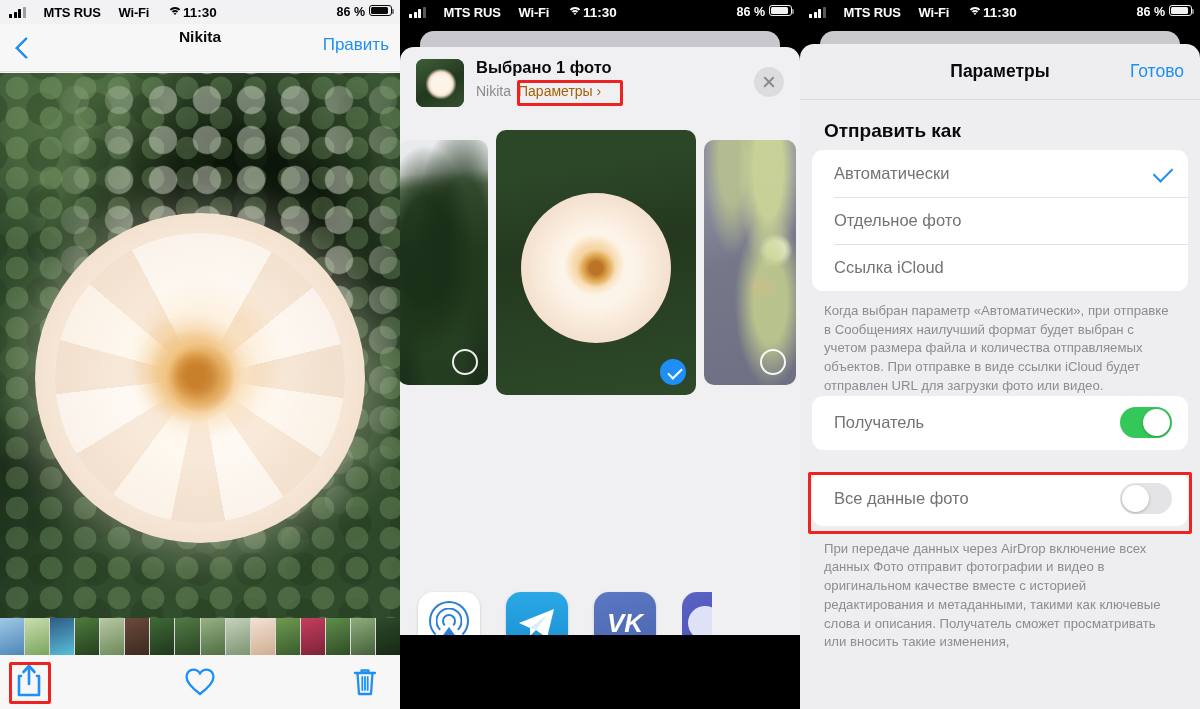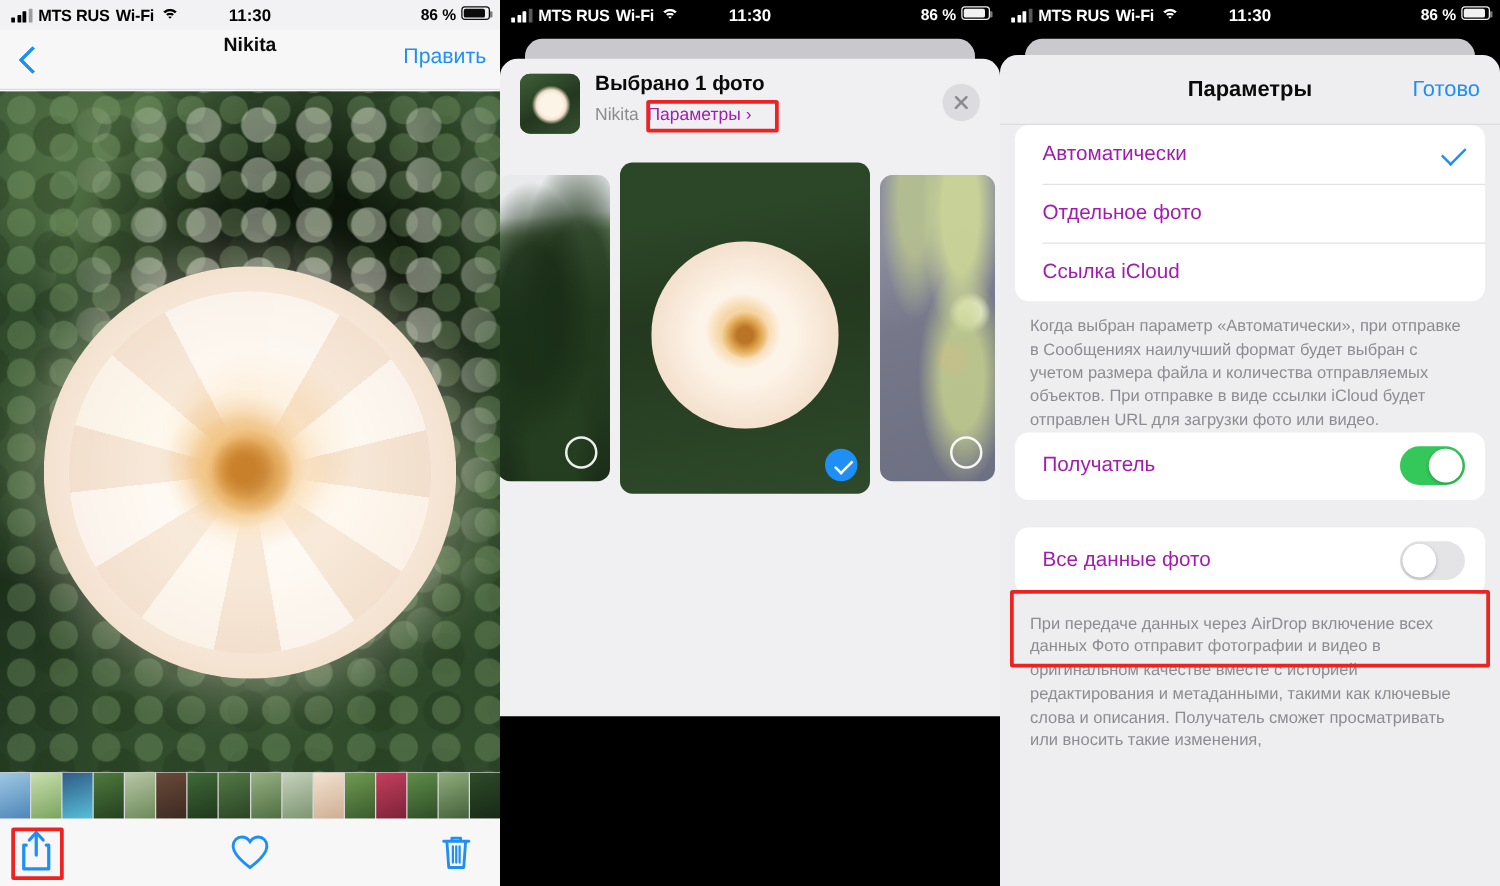--- a/index.html
+++ b/index.html
@@ -12,21 +12,21 @@
   .stage { position: relative; width: 1200px; height: 709px; display: flex; }
   .panel { position: relative; width: 400px; height: 709px; overflow: hidden; background: #000; }
 
   
   .statusbar {
     position: absolute; top: 0; left: 0; width: 400px; height: 24px;
     display: flex; align-items: center; z-index: 40;
   }
   .sb-dark { background: #000; color: #fff; }
   .sb-light { background: #f2f2f4; color: #000; }
-  .sb-left { display: flex; align-items: center; gap: 5px; padding-left: 9px; }
+  .sb-left { display: flex; align-items: center; gap: 18px; padding-left: 9px; }
   .sb-carrier { font-size: 13px; font-weight: bold; letter-spacing: -0.2px; }
   .sb-center { position: absolute; left: 0; right: 0; text-align: center; font-size: 13.5px; font-weight: bold; }
   .sb-right { position: absolute; right: 8px; display: flex; align-items: flex-start; gap: 4px; font-size: 12.5px; font-weight: bold; }
   .bars { display: flex; align-items: flex-end; gap: 1.5px; height: 11px; }
   .bars i { display: block; width: 3px; background: currentColor; border-radius: 0.5px; }
   .bars i:nth-child(1) { height: 4px; }
   .bars i:nth-child(2) { height: 6px; }
   .bars i:nth-child(3) { height: 8.5px; }
   .bars i:nth-child(4) { height: 11px; opacity: .35; }
   .wifi { position: relative; width: 15px; height: 11px; }
@@ -116,33 +116,33 @@
   .tb-share { position: absolute; left: 14px; top: 7px; width: 30px; height: 38px; cursor: pointer; }
   .tb-heart { position: absolute; left: 50%; transform: translateX(-50%); top: 12px; cursor: pointer; }
   .tb-trash { position: absolute; right: 22px; top: 12px; cursor: pointer; }
   .redbox { position: absolute; border: 3px solid #ef2222; border-radius: 2px; pointer-events: none; z-index: 30; }
 
   
   .p2 { background: #000; }
   .dimbg { position: absolute; top: 24px; left: 0; width: 400px; height: 685px; background: #000; }
   .card-back { position: absolute; left: 20px; top: 31px; width: 360px; height: 40px;
                background: #c9c9cd; border-radius: 14px 14px 0 0; }
-  .sheet2 { position: absolute; left: 0; top: 47px; width: 400px; height: 526px;
+  .sheet2 { position: absolute; left: 0; top: 47px; width: 400px; height: 588px;
             background: #f0f0f2; border-radius: 14px 14px 0 0; overflow: hidden; }
   .sheet-head { position: relative; height: 72px; }
   .sh-thumb { position: absolute; left: 16px; top: 12px; width: 48px; height: 48px; border-radius: 8px;
               overflow: hidden; background: #2b4428; }
   .sh-thumb .mini { position: absolute; inset: 0;
     background: radial-gradient(circle at 52% 52%, #fdf4e8 0 26%, #f3dfcb 34%, rgba(243,223,203,0) 44%),
                 radial-gradient(circle at 50% 50%, #d99a3c 0 7%, rgba(217,154,60,0) 12%),
                 linear-gradient(150deg,#3f5f38,#23381f 55%,#35512f); }
   .sh-title { position: absolute; left: 76px; top: 11px; font-size: 16.5px; font-weight: bold; color: #0a0a0b; }
   .sh-sub { position: absolute; left: 76px; top: 36px; display: flex; align-items: center; gap: 7px; }
   .sh-owner { font-size: 14px; color: #8b8b90; }
-  .sh-params { font-size: 14px; color: #a21caf; cursor: pointer; }
+  .sh-params { font-size: 14px; color: #a16207; cursor: pointer; }
   .sh-close { position: absolute; right: 16px; top: 20px; width: 30px; height: 30px; border-radius: 50%;
               background: #dcdce0; cursor: pointer; }
   .sh-close::before, .sh-close::after { content: ""; position: absolute; left: 8px; top: 14px;
               width: 14px; height: 2.2px; background: #8a8a8f; border-radius: 2px; }
   .sh-close::before { transform: rotate(45deg); }
   .sh-close::after { transform: rotate(-45deg); }
 
   .photorow { position: absolute; top: 79px; left: 0; width: 400px; height: 273px;
               display: flex; align-items: center; gap: 8px; padding-left: 4px; }
   .pr-item { position: relative; border-radius: 10px; overflow: hidden; flex: none; }
@@ -214,21 +214,21 @@
             background: #eeeef0; border-radius: 14px 14px 0 0; overflow: hidden; }
   .opt-head { position: relative; height: 56px; border-bottom: 1px solid #dcdce0; }
   .opt-title { position: absolute; left: 0; right: 0; top: 17px; text-align: center;
                font-size: 17.5px; font-weight: bold; color: #0a0a0b; }
   .opt-done { position: absolute; right: 16px; top: 17px; font-size: 17.5px; color: #1f8ff6; cursor: pointer; }
   .sec-title { padding: 20px 24px 8px; font-size: 19px; font-weight: bold; color: #0a0a0b; }
   .grp { margin: 0 12px; background: #fff; border-radius: 11px; overflow: hidden; }
   .row { position: relative; height: 47px; display: flex; align-items: center;
          padding: 0 16px 0 22px; justify-content: space-between; cursor: pointer; }
   .row + .row::before { content: ""; position: absolute; left: 22px; right: 0; top: 0; height: 1px; background: #e2e2e5; }
-  .row .t { font-size: 16.5px; color: #a21caf; }
+  .row .t { font-size: 16.5px; color: #737373; }
   .chk { width: 20px; height: 20px; position: relative; }
   .chk::before { content: ""; position: absolute; left: 2px; top: 3px; width: 16px; height: 9px;
         border-left: 2.8px solid #1f8ff6; border-bottom: 2.8px solid #1f8ff6; transform: rotate(-45deg); }
   .note { padding: 11px 24px 0; font-size: 13.2px; line-height: 1.42; color: #8c8c92; }
   .sw { width: 52px; height: 31px; border-radius: 16px; position: relative; cursor: pointer; }
   .sw.on { background: #34c759; }
   .sw.off { background: #e4e4e7; }
   .sw .knob { position: absolute; top: 2px; width: 27px; height: 27px; border-radius: 50%; background: #fff;
               box-shadow: 0 1px 3px rgba(0,0,0,.25); }
   .sw.on .knob { right: 2px; }
@@ -456,20 +456,21 @@
     </div>
 
     <div class="card-back3"></div>
 
     <div class="sheet3">
       <div class="opt-head">
         <div class="opt-title">Параметры</div>
         <div class="opt-done">Готово</div>
       </div>
 
+      <div class="sec-title">Отправить как</div>
       <div class="grp">
         <div class="row">
           <span class="t">Автоматически</span>
           <span class="chk"></span>
         </div>
         <div class="row">
           <span class="t">Отдельное фото</span>
         </div>
         <div class="row">
           <span class="t">Ссылка iCloud</span>

